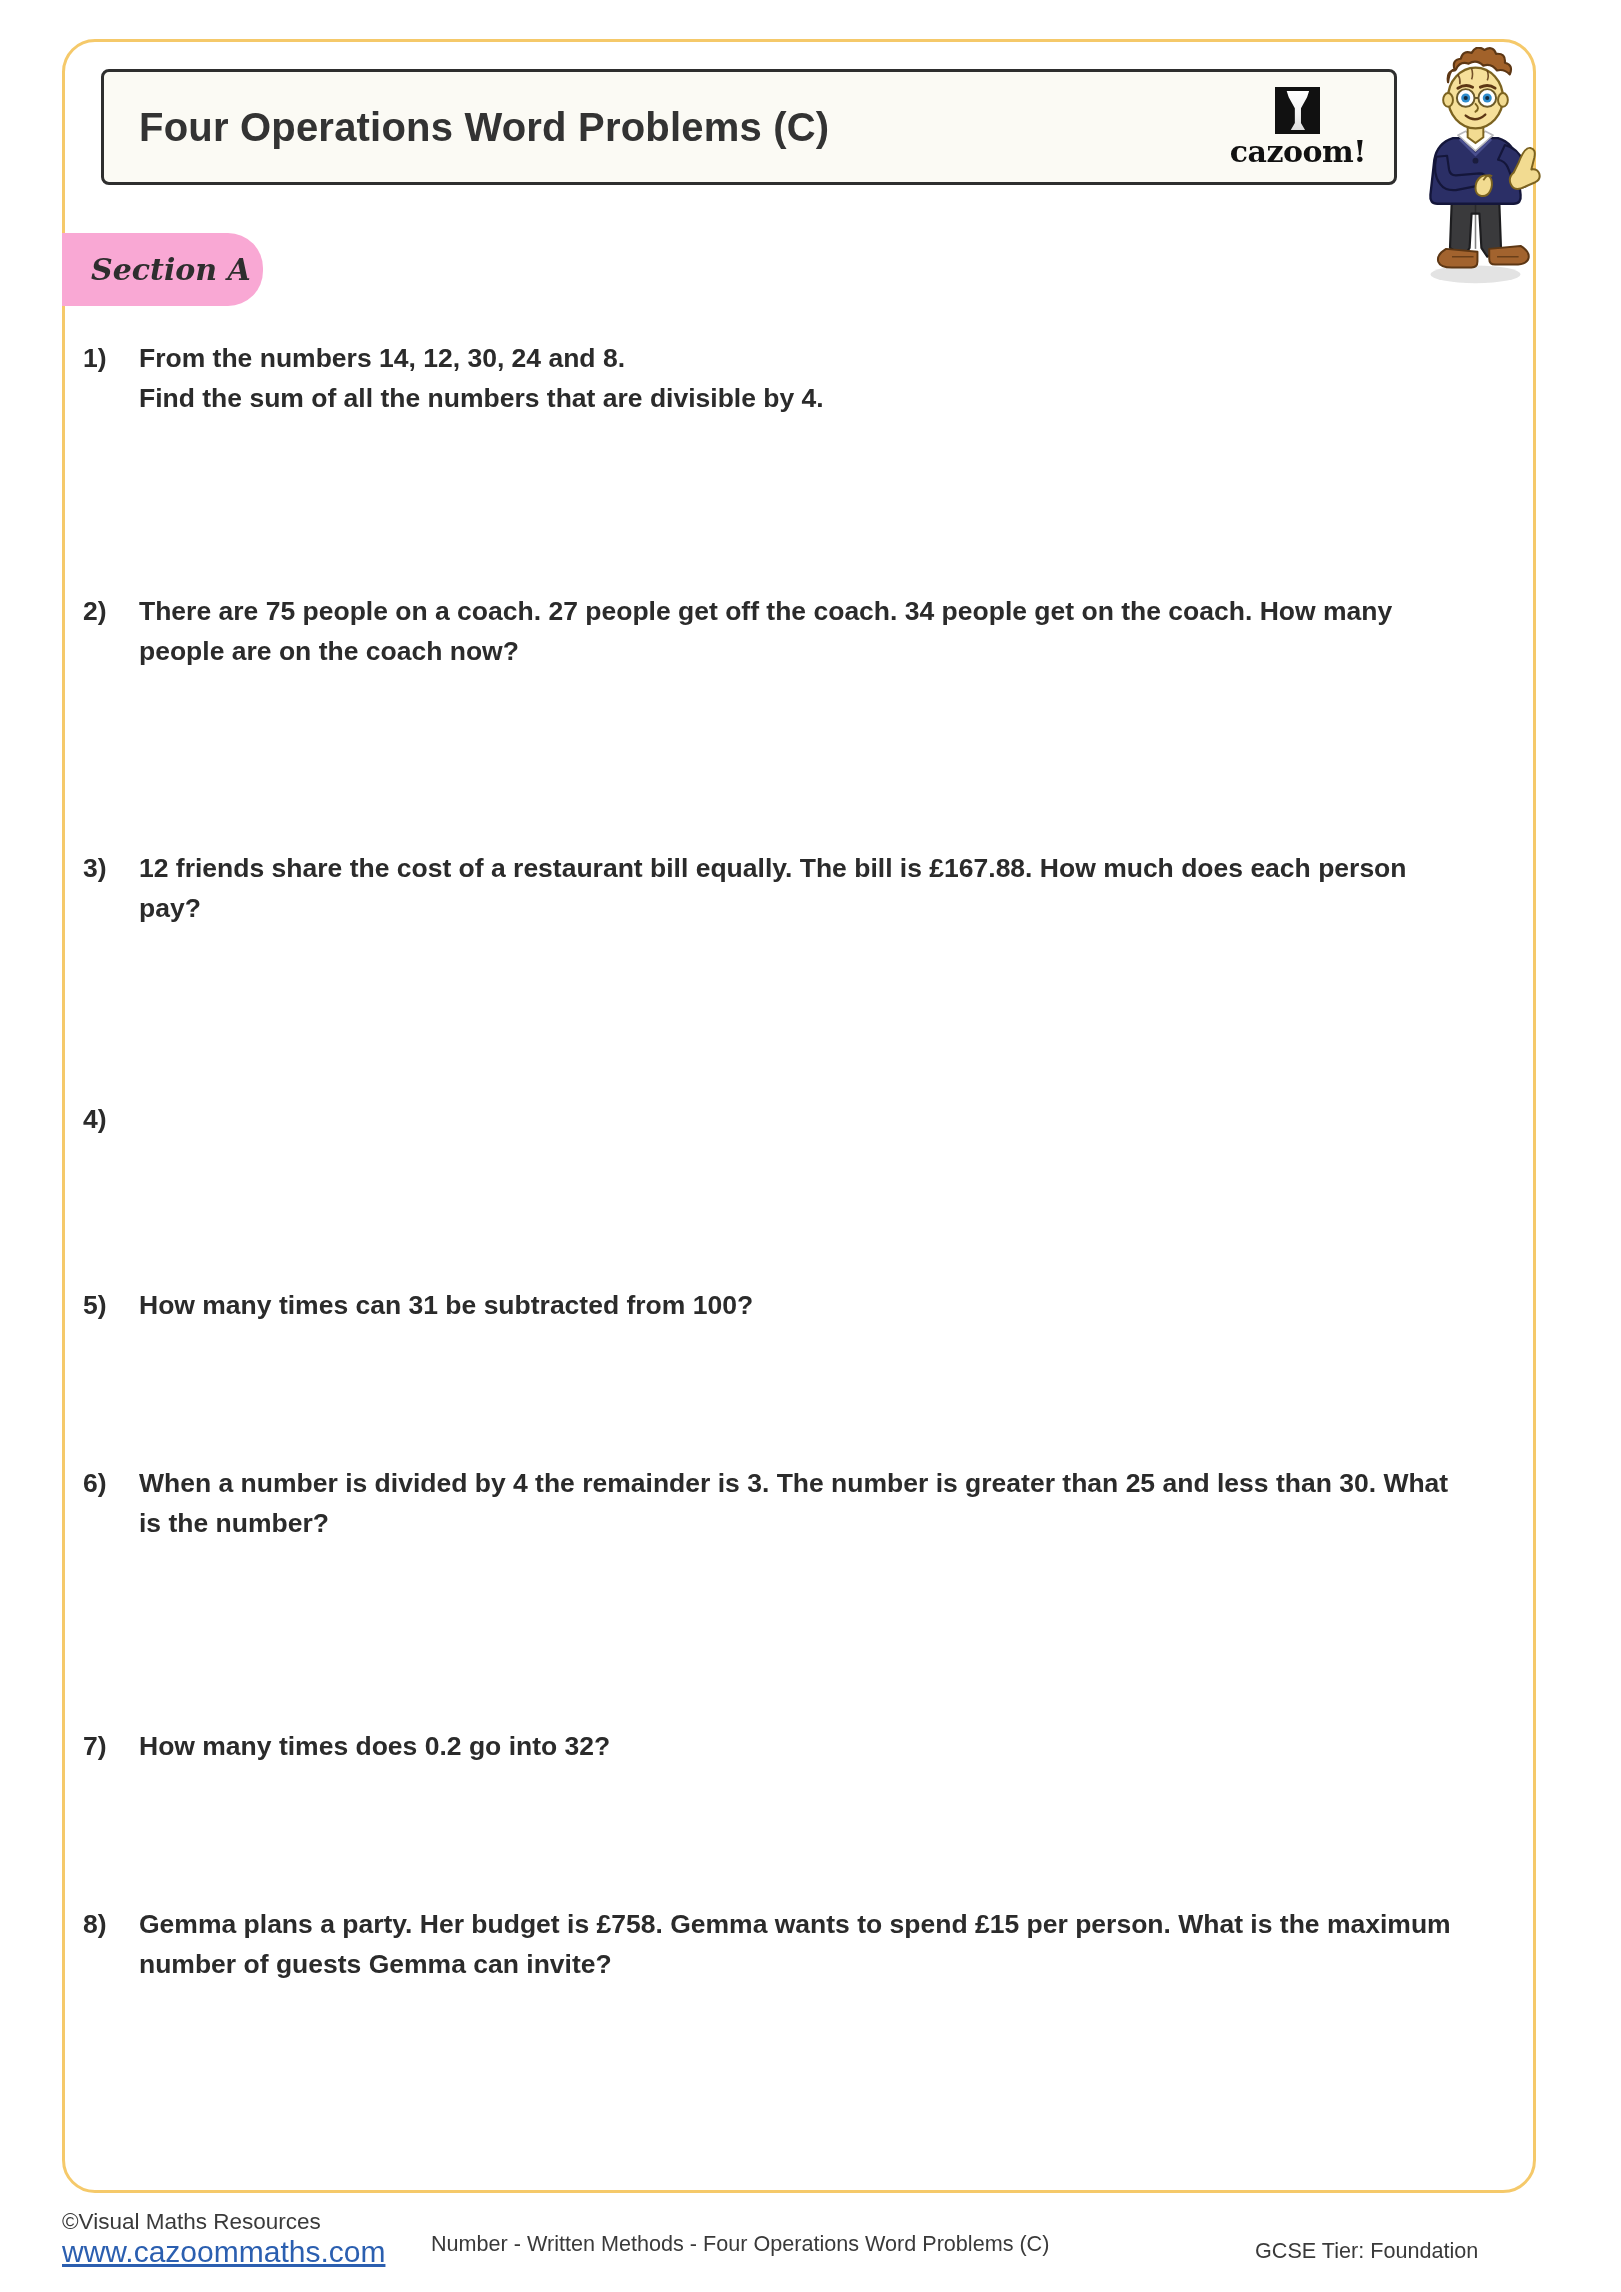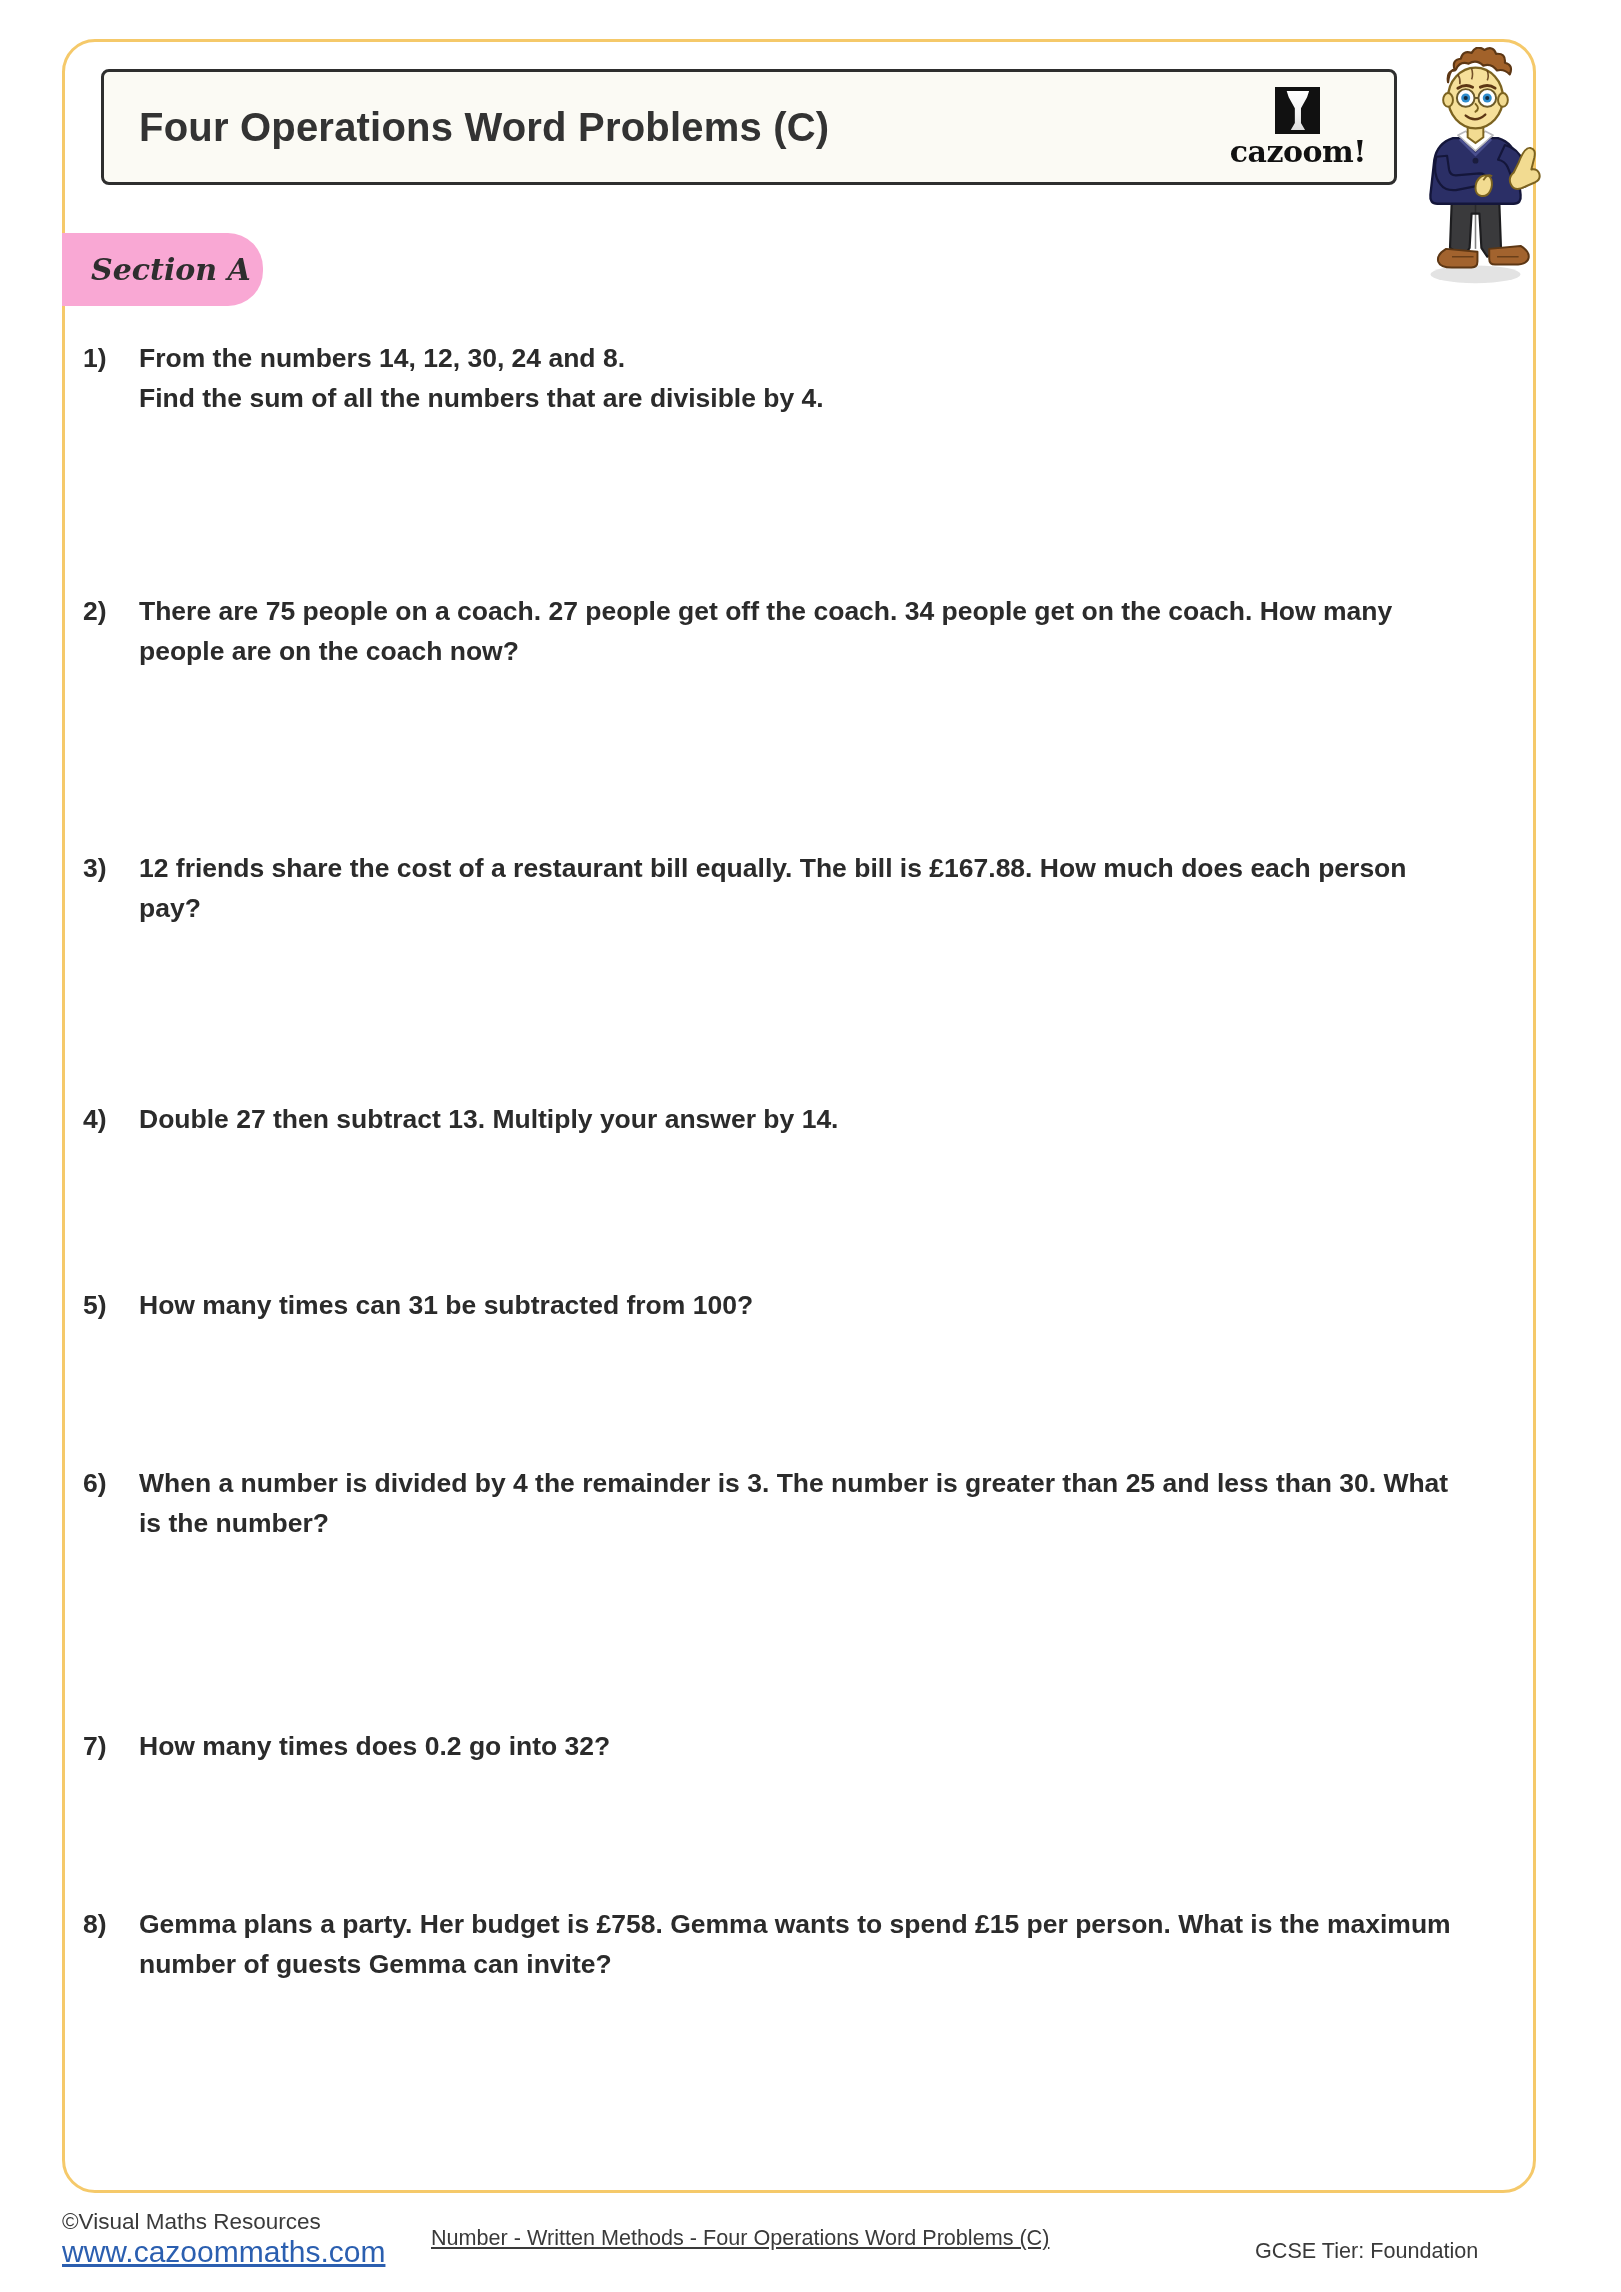--- a/index.html
+++ b/index.html
@@ -184,25 +184,24 @@
     font-size: 30px;
     color: #2B5FB0;
     text-decoration: underline;
     white-space: nowrap;
     display: inline-block;
     cursor: pointer;
   }
   #footer-center {
     position: absolute;
     left: 431px;
-    top: 18px;
+    top: 24px;
     font-size: 21.6px;
     color: #3A3A3A;
     white-space: nowrap;
-    text-decoration: underline;
   }
   #footer-tier {
     position: absolute;
     left: 1255px;
     top: 31px;
     font-size: 21.6px;
     color: #3A3A3A;
     white-space: nowrap;
   }
 </style>
@@ -291,21 +290,20 @@
     <div class="question" style="height: 257px;">
       <div class="q-num">2)</div>
       <div class="q-text">There are 75 people on a coach. 27 people get off the coach. 34 people get on the coach. How many people are on the coach now?</div>
     </div>
     <div class="question" style="height: 251px;">
       <div class="q-num">3)</div>
       <div class="q-text">12 friends share the cost of a restaurant bill equally. The bill is £167.88. How much does each person pay?</div>
     </div>
     <div class="question" style="height: 186px;">
       <div class="q-num">4)</div>
-      <div class="q-text">Double 27 then subtract 13. Multiply your answer by 14.</div>
     </div>
     <div class="question" style="height: 178px;">
       <div class="q-num">5)</div>
       <div class="q-text">How many times can 31 be subtracted from 100?</div>
     </div>
     <div class="question" style="height: 263px;">
       <div class="q-num">6)</div>
       <div class="q-text">When a number is divided by 4 the remainder is 3. The number is greater than 25 and less than 30. What is the number?</div>
     </div>
     <div class="question" style="height: 178px;">

